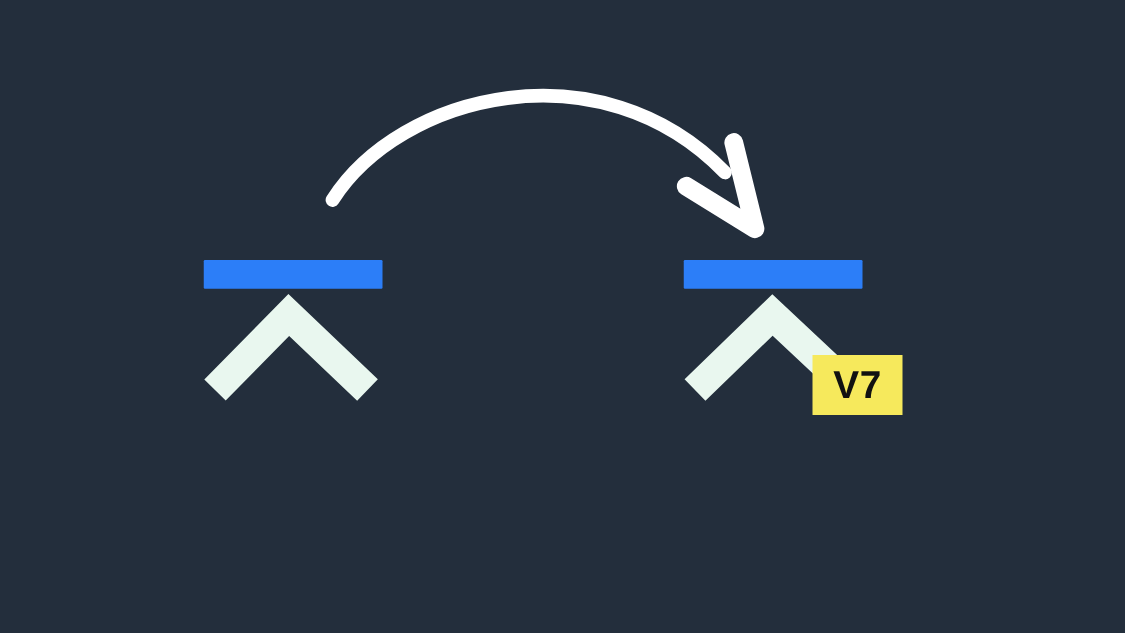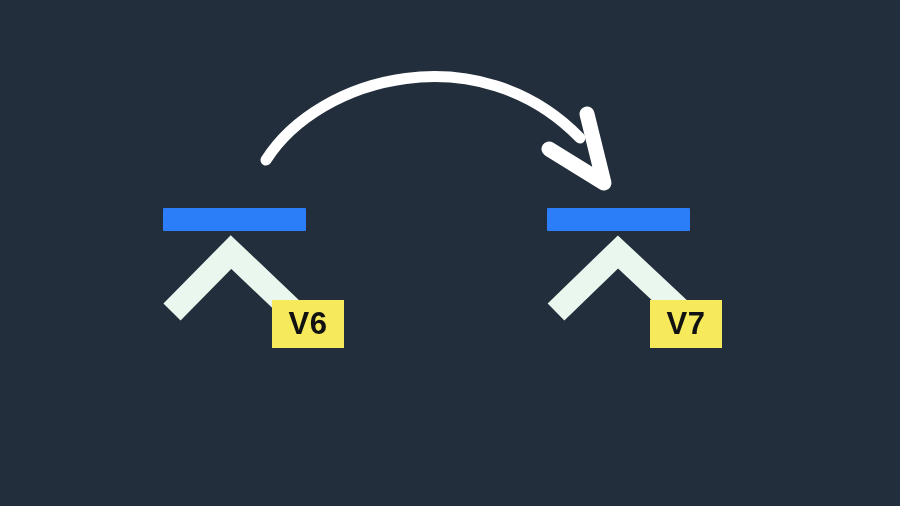--- a/index.html
+++ b/index.html
@@ -39,21 +39,21 @@
     background: #f6e95c;
     color: #111111;
     font-weight: bold;
     font-size: 31px;
     display: flex;
     align-items: center;
     justify-content: center;
     letter-spacing: 0.5px;
   }
   .label-left  { left: 272px; top: 300px; }
-  .label-right { left: 650px; top: 300px; }
+  .label-right { left: 650px; top: 284px; }
 </style>
 </head>
 <body>
 
 <div class="canvas">
 
   <svg class="svg-layer" viewBox="0 0 900 506">
 
     <polyline points="172,312 231,252 294,312" fill="none" stroke-width="24" stroke-linecap="butt" stroke-linejoin="miter" stroke="#e9f7ef"></polyline>
 
@@ -61,21 +61,18 @@
 
     <path d="M 266 160 C 320 75, 480 35, 580 138" fill="none" stroke-width="11" stroke-linecap="round" stroke="#ffffff"></path>
 
     <polyline points="549,149 604,183 587,114" fill="none" stroke-width="15" stroke-linecap="round" stroke-linejoin="round" stroke="#ffffff"></polyline>
   </svg>
 
   <div class="bar bar-left"></div>
 
   <div class="bar bar-right"></div>
 
-  <div class="version-label label-left">
-    <span>V6</span>
-  </div>
 
   <div class="version-label label-right">
     <span>V7</span>
   </div>
 
 </div>
 
 </body></html>

